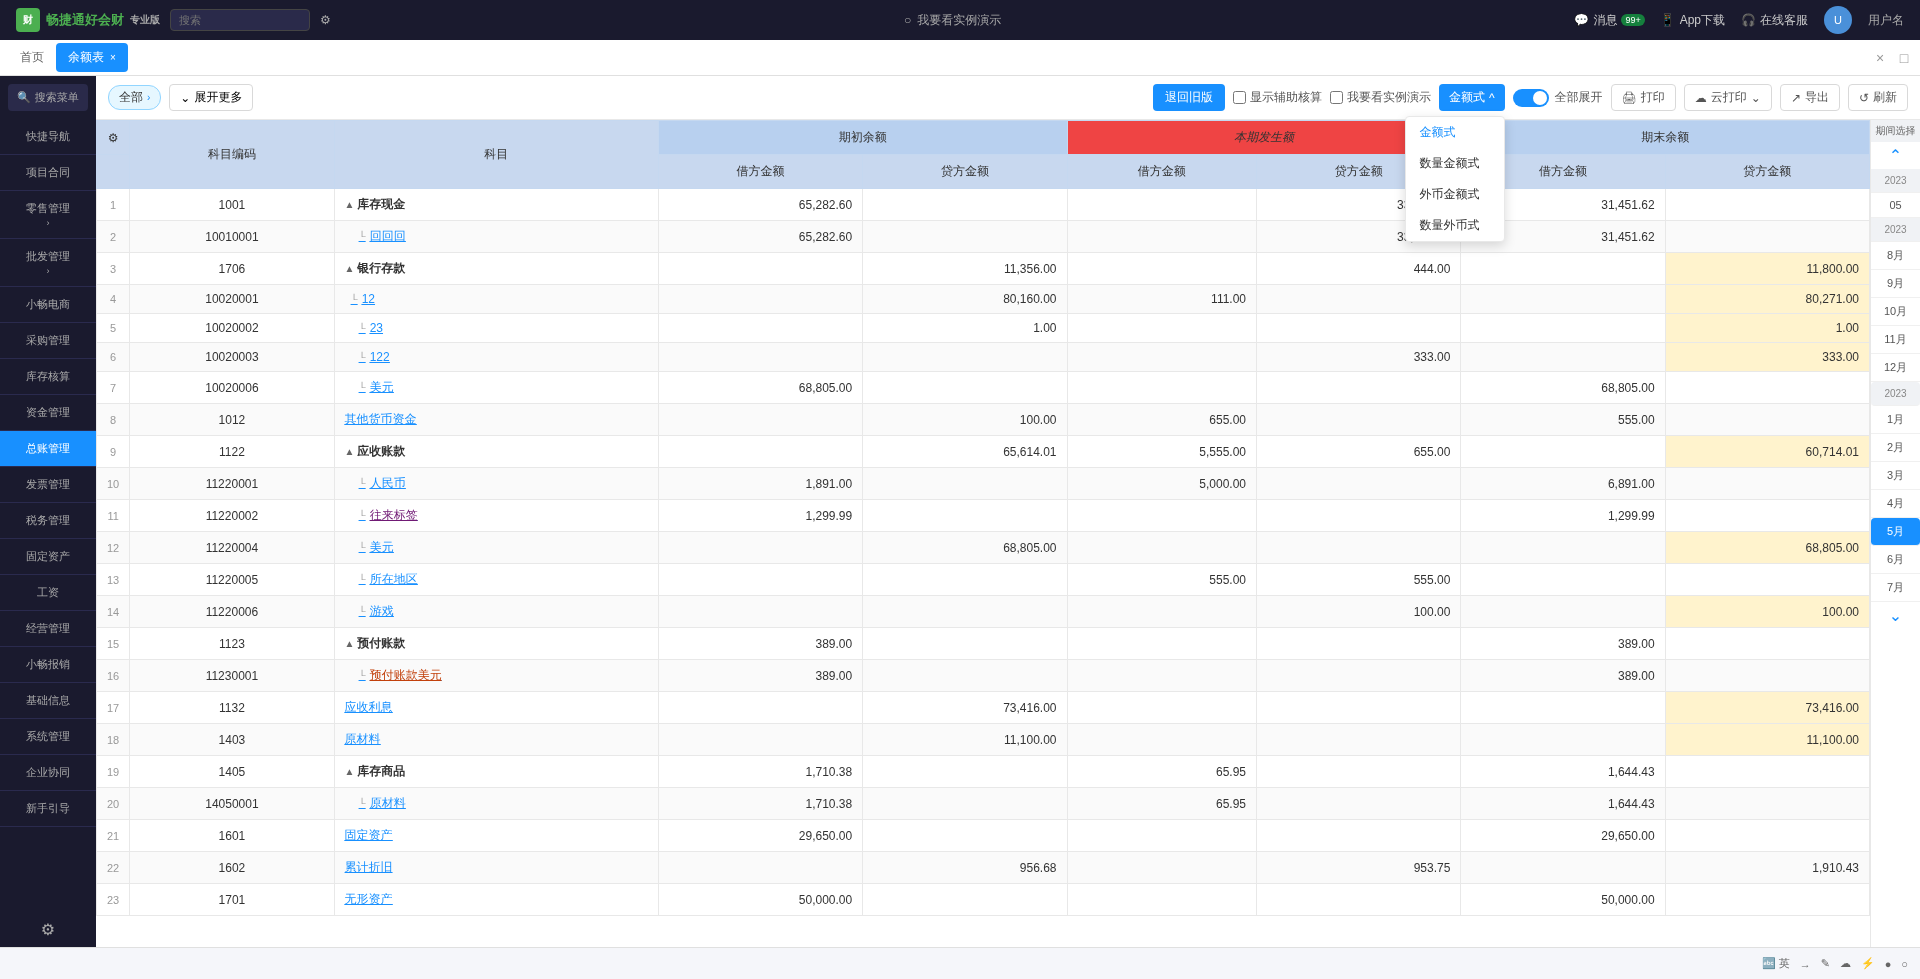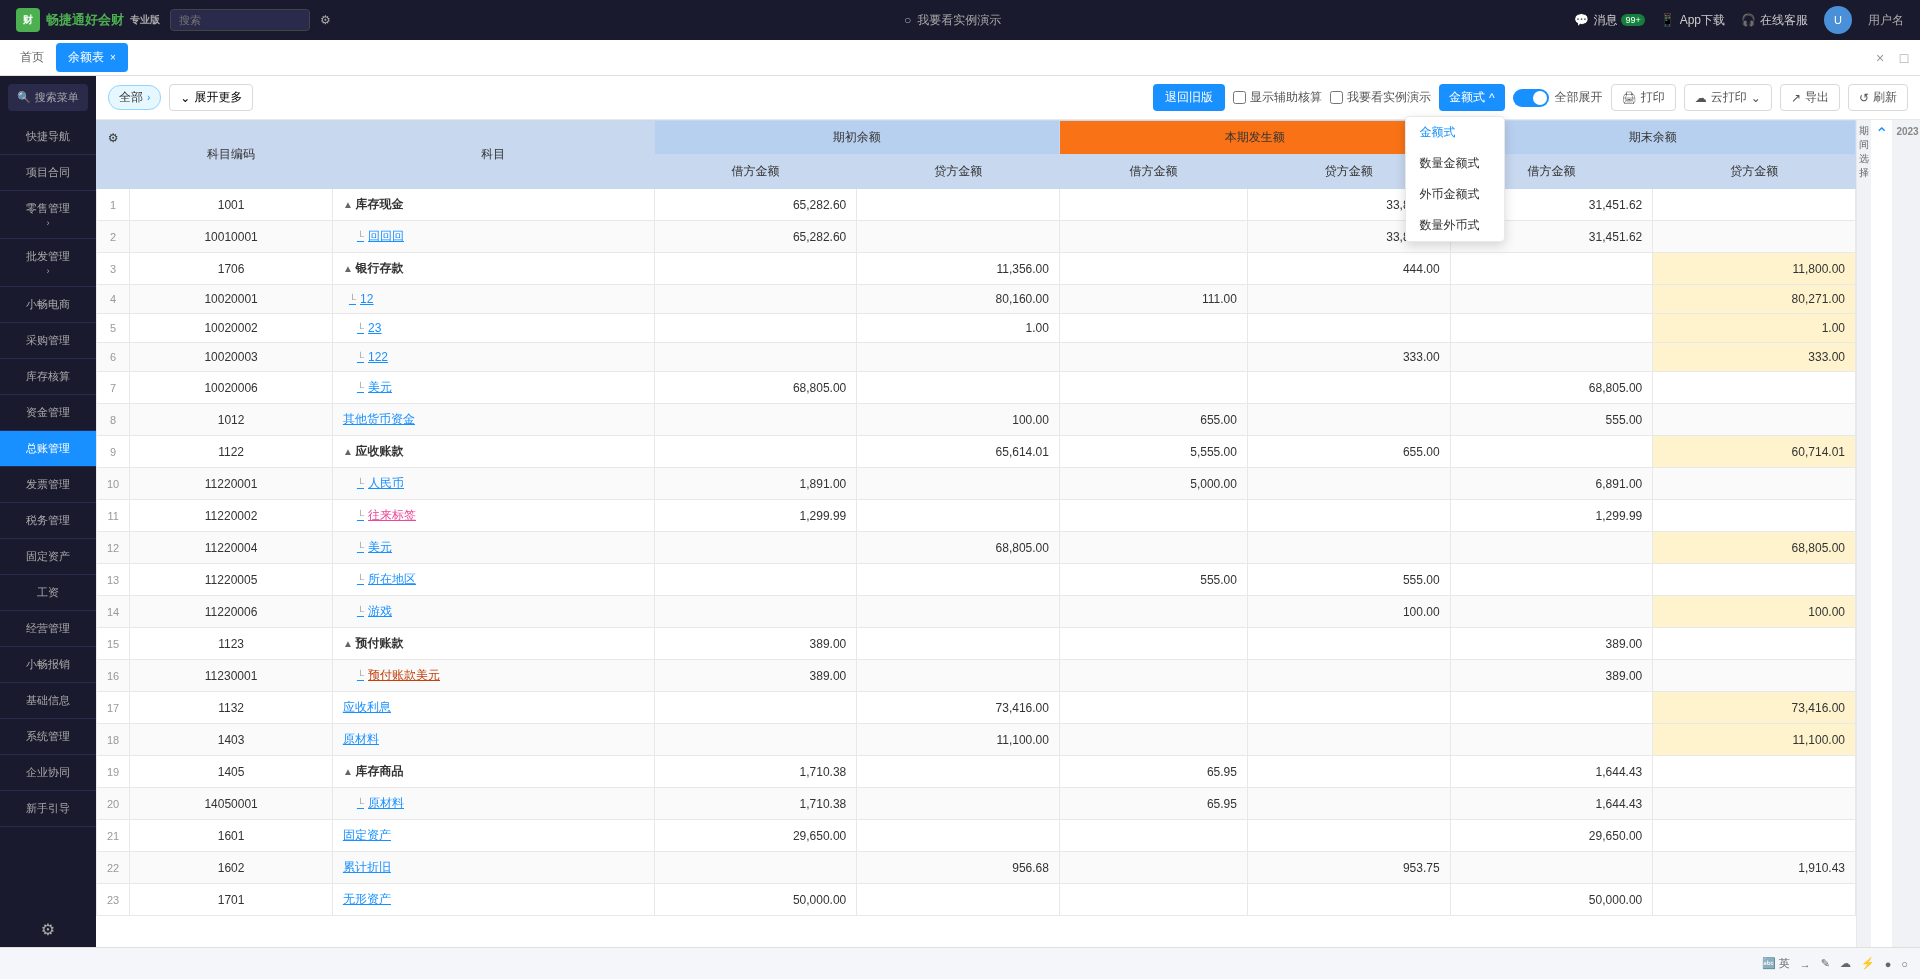--- a/index.html
+++ b/index.html
@@ -148,32 +148,32 @@
       color: #333;
     }
     tbody td.text-right { text-align: right; }
     .row-number { color: #999; font-size: 11px; }
     .code-cell { color: #333; }
     .name-cell { text-align: left; color: #1890ff; text-decoration: underline; cursor: pointer; }
     .parent-name { font-weight: bold; color: #333; text-decoration: none; }
 
     
     .date-panel {
-      width: 64px;
+      width: 50px;
       background: white;
       border-left: 1px solid #e8e8e8;
       display: flex;
-      flex-direction: row;
+      flex-direction: column;
       flex-shrink: 0;
       overflow-y: auto;
     }
     .date-panel-title { font-size: 10px; color: #666; text-align: center; padding: 4px 2px; background: #f0f2f5; }
     .date-item { padding: 6px 4px; text-align: center; font-size: 11px; color: #555; cursor: pointer; border-bottom: 1px solid #f0f0f0; }
     .date-item.active { background: #1890ff; color: white; border-radius: 4px; }
-    .date-item.year { background: #f0f2f5; font-size: 10px; color: #888; font-weight: bold; }
+    .date-item.year { background: #f0f2f5; font-size: 10px; color: #888; font-weight: normal; }
     .date-nav { text-align: center; padding: 4px; cursor: pointer; }
     .date-nav-down { text-align: center; padding: 4px; cursor: pointer; color: #1890ff; }
 
     
     .status-bar {
       background: #f5f6fa;
       border-top: 1px solid #e0e0e0;
       height: 32px;
       display: flex;
       align-items: center;
@@ -372,21 +372,21 @@
       <div class="table-container">
         <table>
           <thead>
             <tr class="header-row-settings">
               <th style="width:30px;background:#c8d8ef;">
                 <span>⚙</span>
               </th>
               <th rowspan="2" style="background:#c8d8ef;">科目编码</th>
               <th rowspan="2" style="background:#c8d8ef;">科目</th>
               <th colspan="2" style="background:#b8d0ef;">期初余额</th>
-              <th colspan="2" style="background:#f97316;">本期发生额</th>
+              <th colspan="2" style="background:#ef4444;font-style:italic;">本期发生额</th>
               <th colspan="2" style="background:#b8d0ef;">期末余额</th>
             </tr>
             <tr>
               <th style="background:#c8d8ef;width:20px;"></th>
               <th style="background:#c8d8ef;">借方金额</th>
               <th style="background:#c8d8ef;">贷方金额</th>
               <th style="background:#c8d8ef;">借方金额</th>
               <th style="background:#c8d8ef;">贷方金额</th>
               <th style="background:#c8d8ef;">借方金额</th>
               <th style="background:#c8d8ef;">贷方金额</th>
@@ -499,21 +499,21 @@
     <td class="text-right">1,891.00</td>
     <td class="text-right"></td>
     <td class="text-right">5,000.00</td>
     <td class="text-right"></td>
     <td class="text-right" style="">6,891.00</td>
     <td class="text-right" style=""></td>
   </tr>
               <tr>
     <td class="row-number" style="text-align:center;">11</td>
     <td class="code-cell" style="text-align:center;">11220002</td>
-    <td class="name-cell" style="text-align:left;padding-left:24px;"><span style="margin-right:4px;color:#999;font-size:10px;">└</span><a style="color:#ec4899;text-decoration:underline;cursor:pointer;">往来标签</a></td>
+    <td class="name-cell" style="text-align:left;padding-left:24px;"><span style="margin-right:4px;color:#999;font-size:10px;">└</span><a style="color:#701a75;text-decoration:underline;cursor:pointer;">往来标签</a></td>
     <td class="text-right">1,299.99</td>
     <td class="text-right"></td>
     <td class="text-right"></td>
     <td class="text-right"></td>
     <td class="text-right" style="">1,299.99</td>
     <td class="text-right" style=""></td>
   </tr>
               <tr>
     <td class="row-number" style="text-align:center;">12</td>
     <td class="code-cell" style="text-align:center;">11220004</td>

